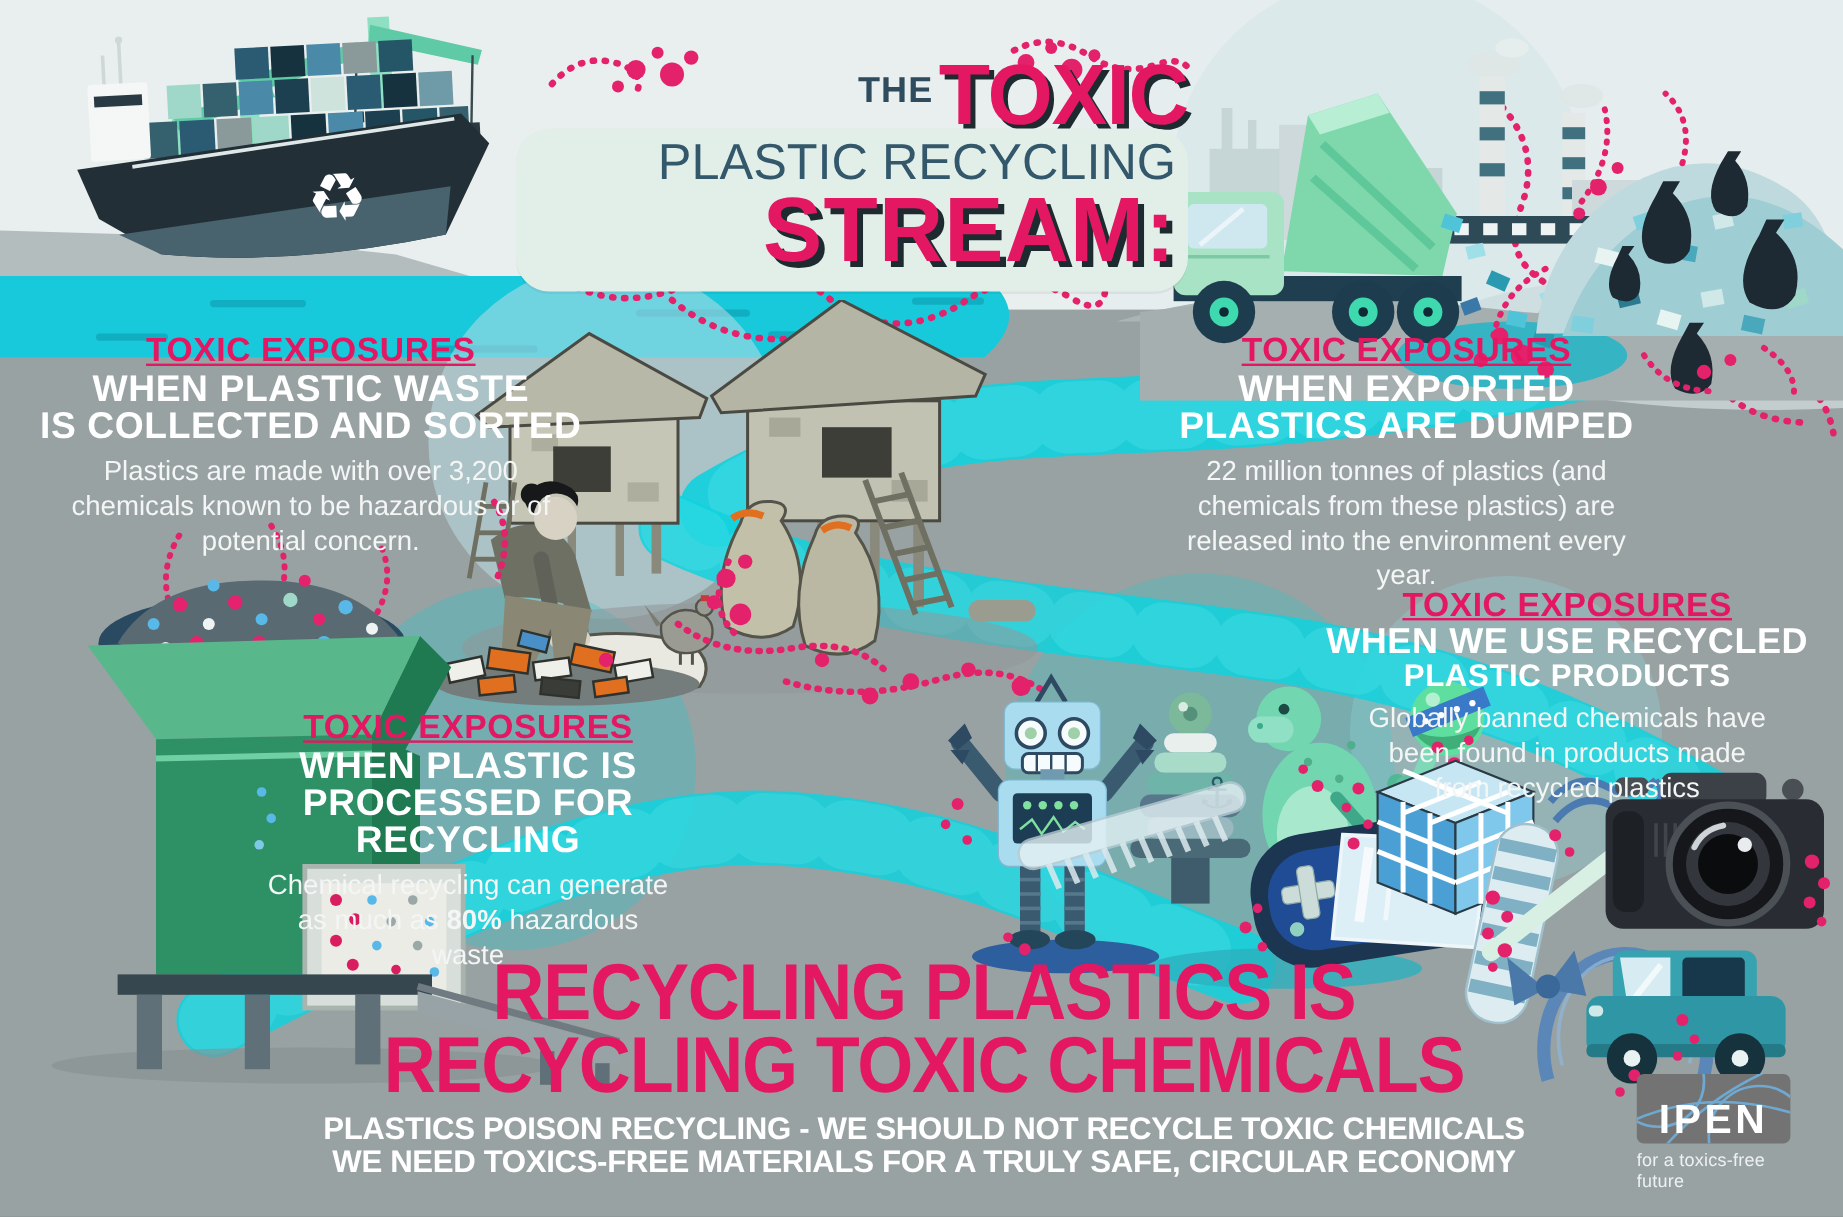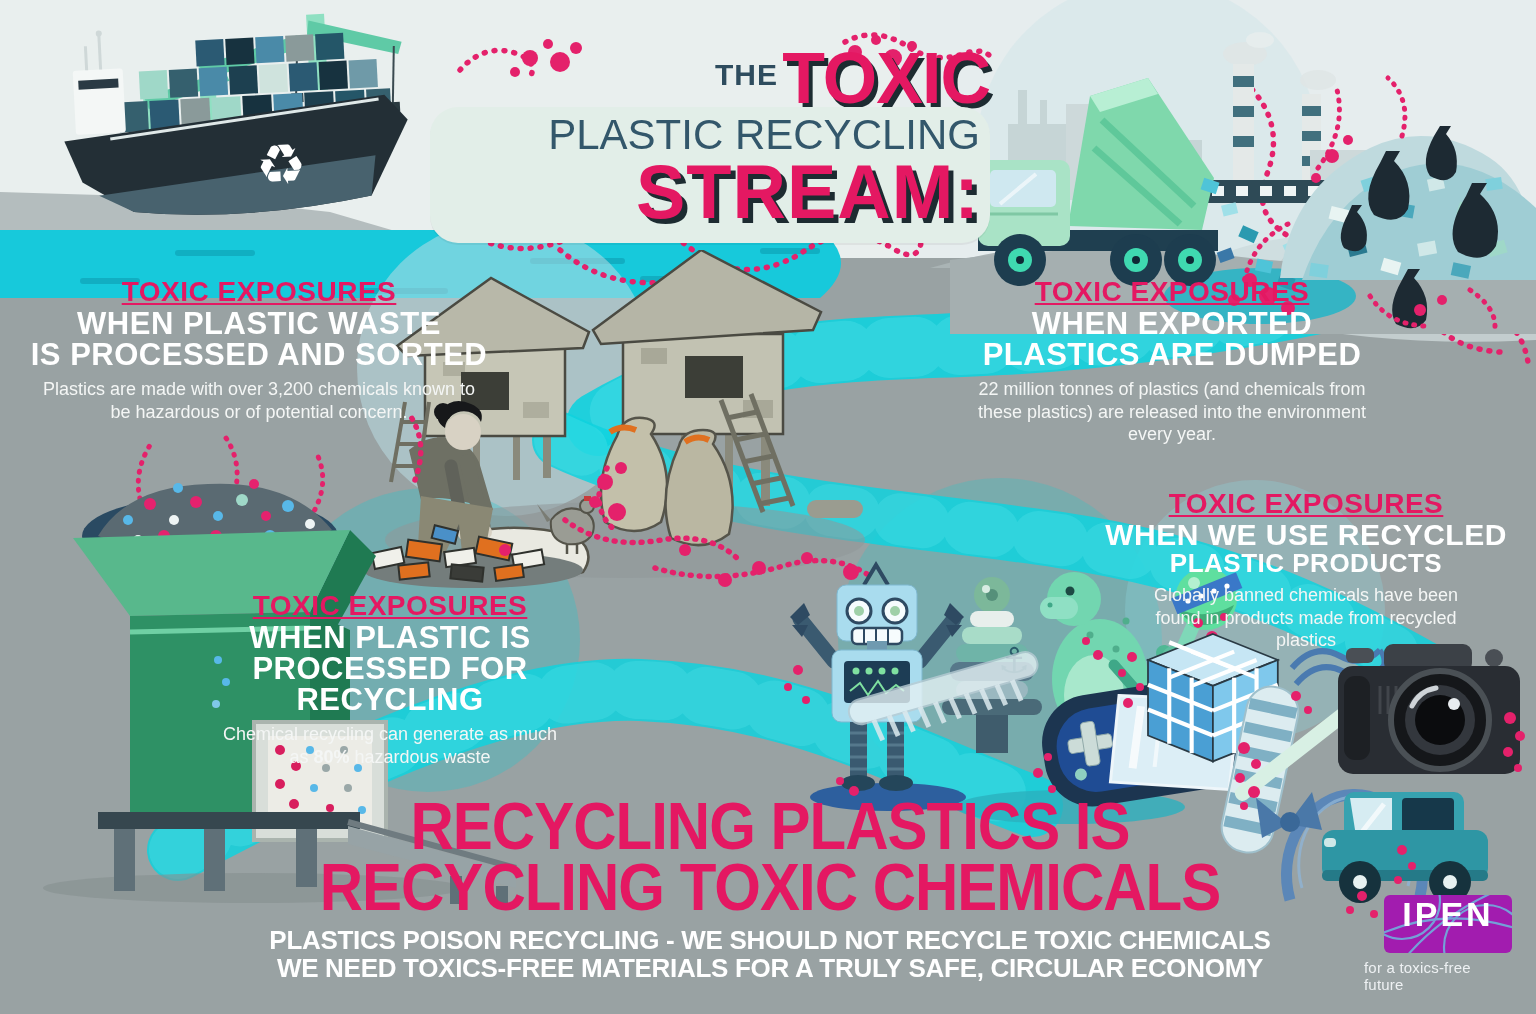--- a/index.html
+++ b/index.html
@@ -15,31 +15,31 @@
          text-shadow:4px 4px 0 #1d2b31;display:inline-block;transform:scaleY(1.02);}
   .title-box{position:relative;margin-top:2px;background:#e2eee8;border-radius:28px;
              padding:6px 10px 16px;box-shadow:0 2px 0 rgba(0,0,0,.05);}
   .plastic{color:#33576b;font-weight:normal;font-size:42px;letter-spacing:0px;line-height:1.05;}
   .stream{color:#e41862;font-weight:bold;font-size:74px;letter-spacing:1px;line-height:.95;
           text-shadow:5px 5px 0 #1d2b31;display:inline-block;transform:scaleY(1.03);}
   
   .sec{text-align:center;z-index:40;}
   .kicker{color:#e41862;font-weight:bold;font-size:28px;letter-spacing:.5px;line-height:1.0;text-decoration:underline;}
   .sub{color:#ffffff;font-weight:bold;font-size:31px;letter-spacing:.5px;line-height:1.0;margin-top:2px;}
-  .body{color:#f4f6f5;font-size:18px;line-height:1.26;margin-top:8px;font-weight:normal;}
+  .body{color:#f4f6f5;font-size:23px;line-height:1.26;margin-top:8px;font-weight:normal;}
   .body b{font-weight:bold;}
   
   .footer{left:228px;top:796px;width:1084px;text-align:center;z-index:40;}
   .headline{color:#e41862;font-weight:bold;font-size:60px;line-height:.94;letter-spacing:-1px;
             transform:scaleY(1.1);transform-origin:top center;}
   .taglines{margin-top:18px;color:#ffffff;font-weight:bold;font-size:26px;line-height:1.07;letter-spacing:-.3px;}
   
   .logo{left:1364px;top:895px;width:150px;z-index:40;}
-  .logo-box{position:relative;width:128px;height:58px;background:#a21caf;border-radius:6px;
-            display:flex;align-items:flex-start;justify-content:center;overflow:hidden;margin-left:20px;}
+  .logo-box{position:relative;width:128px;height:58px;background:#737373;border-radius:6px;
+            display:flex;align-items:flex-end;justify-content:center;overflow:hidden;margin-left:0;}
   .logo-name{position:relative;color:#ffffff;font-weight:bold;font-size:34px;letter-spacing:3px;z-index:2;}
   .logo-tag{color:#eef1f3;font-size:15px;margin-top:6px;letter-spacing:.2px;}
 </style>
 </head>
 <body>
 
 <div id="stage">
 
   <svg class="abs" style="left:0;top:0;z-index:1" width="1536" height="1014" viewBox="0 0 1536 1014">
     <rect x="0" y="0" width="1536" height="268" fill="#e9efee"></rect>
@@ -727,21 +727,21 @@
     </div>
     <div class="title-box">
       <div class="plastic">PLASTIC RECYCLING</div>
       <div class="stream">STREAM:</div>
     </div>
   </div>
 
   <div class="abs sec" style="left:28px;top:278px;width:462px;">
     <div class="kicker">TOXIC EXPOSURES</div>
     <div class="sub">WHEN PLASTIC WASTE</div>
-    <div class="sub" style="margin-top:0">IS PROCESSED AND SORTED</div>
+    <div class="sub" style="margin-top:0">IS COLLECTED AND SORTED</div>
     <div class="body" style="padding:0 12px">Plastics are made with over 3,200 chemicals known to be hazardous or of potential concern.</div>
   </div>
 
   <div class="abs sec" style="left:952px;top:278px;width:440px;">
     <div class="kicker">TOXIC EXPOSURES</div>
     <div class="sub">WHEN EXPORTED</div>
     <div class="sub" style="margin-top:0">PLASTICS ARE DUMPED</div>
     <div class="body" style="padding:0 22px">22 million tonnes of plastics (and chemicals from these plastics) are released into the environment every year.</div>
   </div>
 

